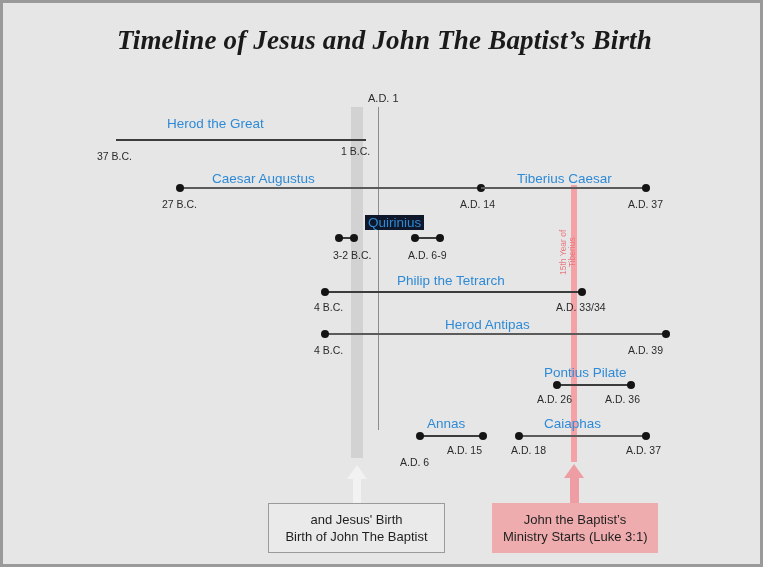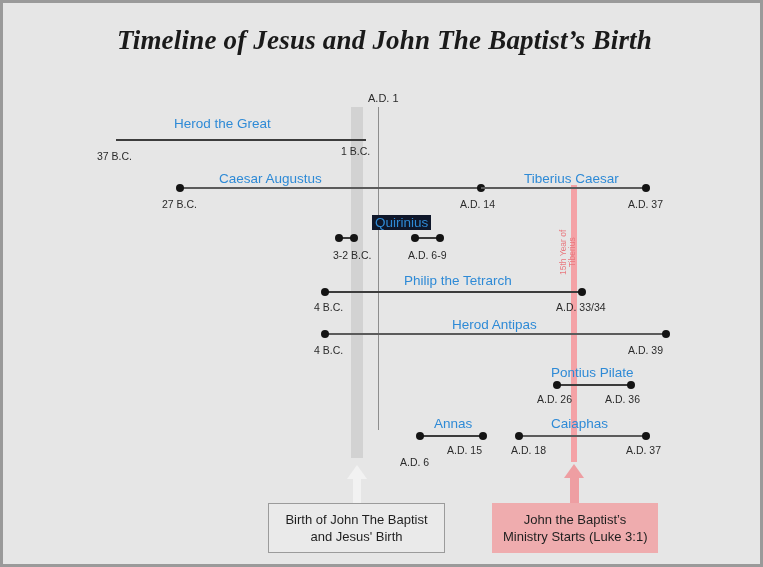--- a/index.html
+++ b/index.html
@@ -84,21 +84,20 @@
     height: 8px;
     border-radius: 50%;
     background: #141414;
   }
   .name {
     position: absolute;
     font-size: 13.5px;
     color: #2e8ad6;
     white-space: nowrap;
     font-weight: 400;
-    margin-left: 7px;
   }
   .name.boxed {
     background: #0f172a;
     padding: 0 3px;
   }
   .yr {
     position: absolute;
     font-size: 10.5px;
     color: #2b2b2b;
     white-space: nowrap;
@@ -211,22 +210,22 @@
   <div class="bar" style="left:516px; top:432px; width:127px; background:#5b5b5b;"></div>
   <div class="dot" style="left:512px; top:429px;"></div>
   <div class="dot" style="left:639px; top:429px;"></div>
   <div class="name" style="left:541px; top:413px;">Caiaphas</div>
   <div class="yr" style="left:508px; top:441px;">A.D. 18</div>
   <div class="yr" style="left:623px; top:441px;">A.D. 37</div>
 
   <div class="arrow-stem" style="left:350px; top:474px; width:8px; height:27px; background:#f2f2f2;"></div>
   <div class="arrow-up" style="left:344px; top:462px; border-left:10px solid transparent; border-right:10px solid transparent; border-bottom:14px solid #f2f2f2;"></div>
   <div class="callout" id="callout-birth" style="left:265px; top:500px; width:177px;">
+    <span>and Jesus' Birth</span>
     <span>Birth of John The Baptist</span>
-    <span>and Jesus' Birth</span>
   </div>
 
   <div class="arrow-stem" style="left:567px; top:474px; width:9px; height:27px; background:#ee9ea2;"></div>
   <div class="arrow-up" style="left:561px; top:461px; border-left:10px solid transparent; border-right:10px solid transparent; border-bottom:14px solid #ee9ea2;"></div>
   <div class="callout" id="callout-ministry" style="left:489px; top:500px; width:166px;">
     <span>John the Baptist’s</span>
     <span>Ministry Starts (Luke 3:1)</span>
   </div>
 
 </div>

